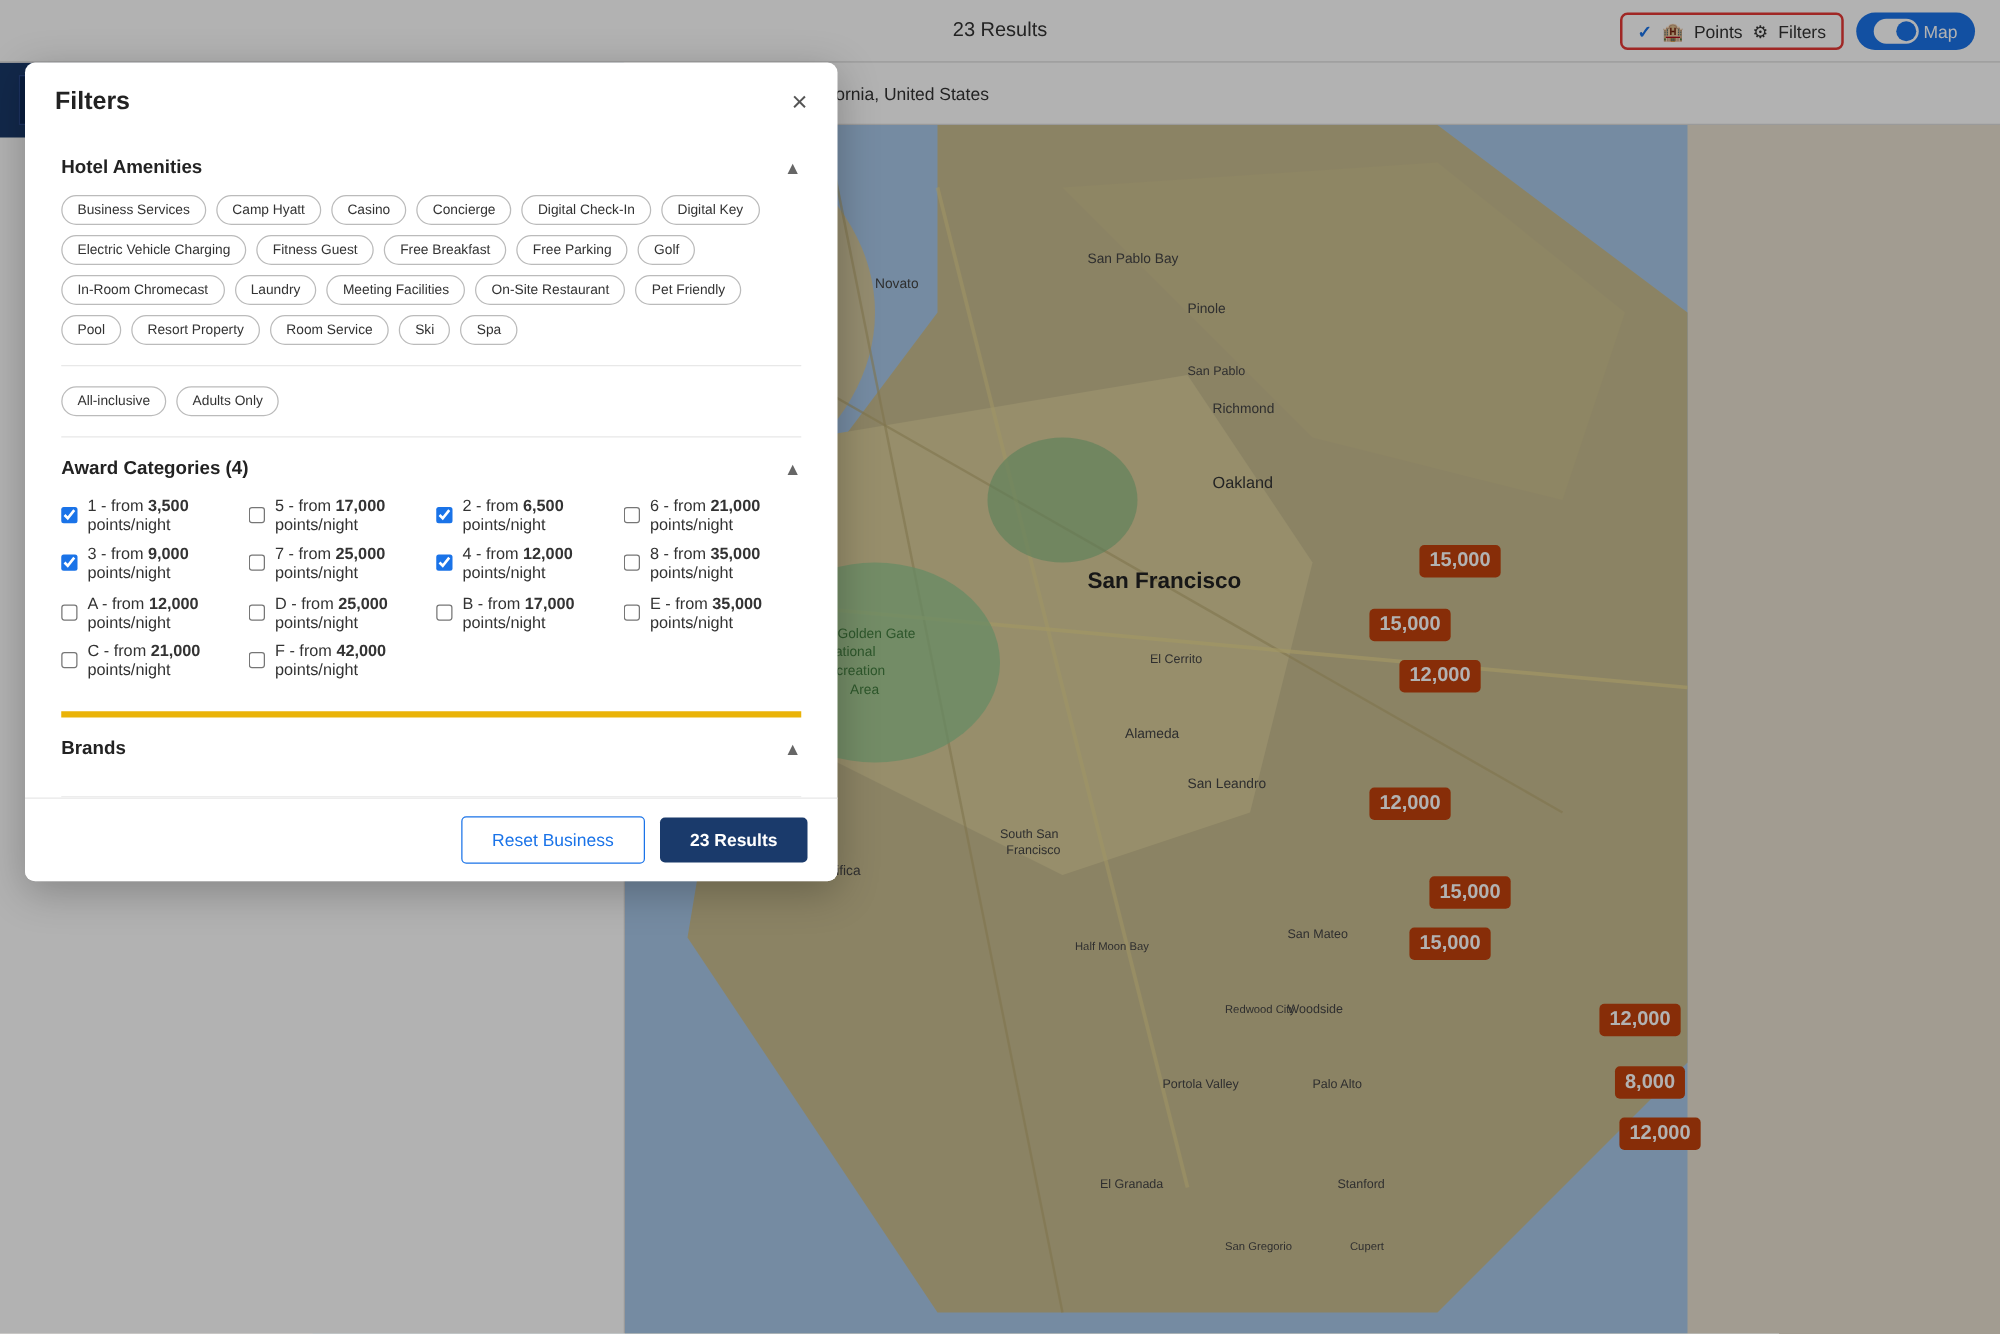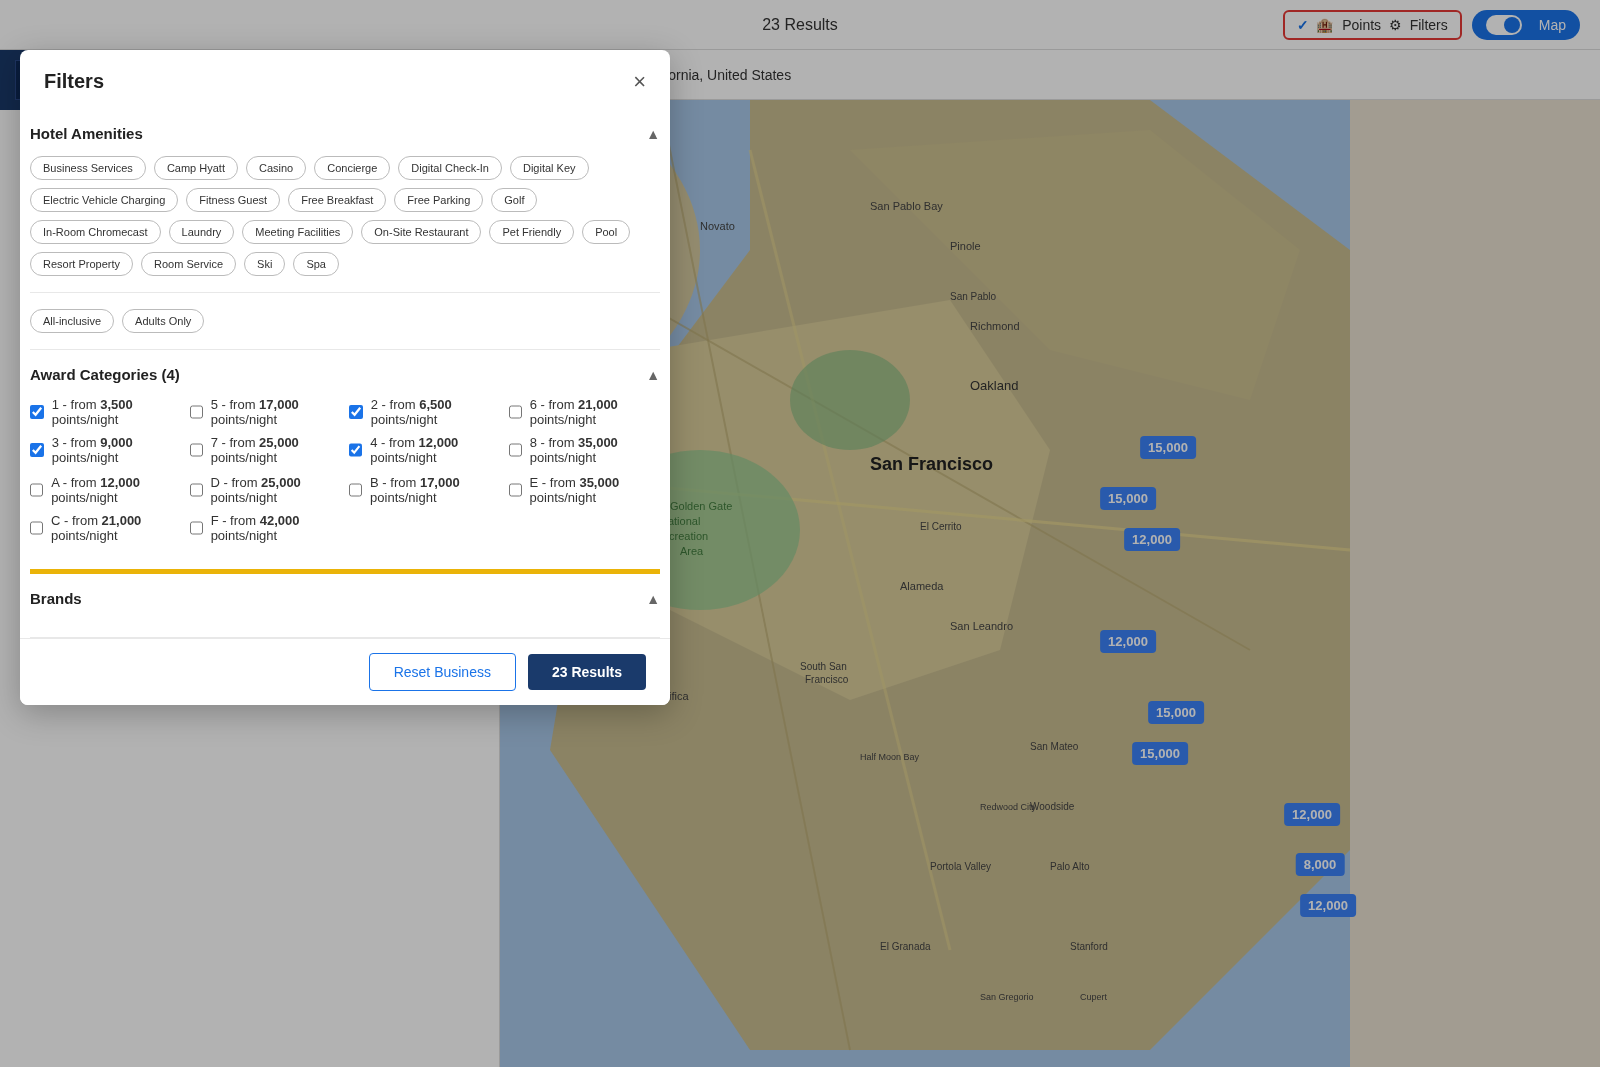--- a/index.html
+++ b/index.html
@@ -17,42 +17,42 @@
       display: flex; align-items: center; gap: 10px;
     }
     .points-filters-btn {
       border: 2px solid #e53935; border-radius: 6px; padding: 5px 12px;
       background: white; display: flex; align-items: center; gap: 8px; cursor: pointer;
       font-size: 14px; color: #333;
     }
     .checkmark-icon { color: #1a73e8; font-weight: bold; }
     .map-toggle {
       background: #1a73e8; border-radius: 20px; padding: 5px 14px;
-      display: flex; align-items: center; gap: 17px; color: white; font-size: 14px; cursor: pointer;
+      display: flex; align-items: center; gap: 4px; color: white; font-size: 14px; cursor: pointer;
     }
     .toggle-switch {
       width: 36px; height: 20px; background: white; border-radius: 10px;
       position: relative; cursor: pointer;
     }
     .toggle-knob {
       width: 16px; height: 16px; background: #1a73e8; border-radius: 50%;
       position: absolute; top: 2px; right: 2px;
     }
 
     
     .map-bg {
       position: absolute; top: 50px; left: 0; right: 0; bottom: 0;
       background: #e8e0d0; overflow: hidden;
     }
     .map-svg { width: 100%; height: 100%; }
 
     
     .map-label {
-      position: absolute; background: #3b82f6; color: white;
-      padding: 4px 8px; border-radius: 4px; font-size: 13px; font-weight: 600;
+      position: absolute; background: #c2410c; color: white;
+      padding: 4px 8px; border-radius: 4px; font-size: 16px; font-weight: 600;
       transform: translateX(-50%);
     }
 
     
     .left-panel {
       position: absolute; top: 50px; left: 0; width: 500px; bottom: 0;
       background: white; border-right: 1px solid #ddd; z-index: 5;
     }
     .hotel-header {
       height: 60px; background: #1a3a6b; display: flex; align-items: center;
@@ -79,21 +79,21 @@
       width: 650px; max-height: 870px;
       background: white; border-radius: 8px; box-shadow: 0 8px 32px rgba(0,0,0,0.25);
       overflow: hidden; display: flex; flex-direction: column;
     }
     .modal-header {
       display: flex; align-items: center; justify-content: space-between;
       padding: 20px 24px 16px; border-bottom: none;
     }
     .modal-title { font-size: 20px; font-weight: 600; color: #222; }
     .close-btn { background: none; border: none; font-size: 22px; cursor: pointer; color: #555; line-height: 1; }
-    .modal-body { overflow-y: auto; flex: 1; padding: 0 10px; }
+    .modal-body { overflow-y: auto; flex: 1; padding: 0 29px; }
 
     
     .section { padding: 16px 0; border-bottom: 1px solid #e8e8e8; }
     .section-header { display: flex; align-items: center; justify-content: space-between; margin-bottom: 14px; }
     .section-title { font-size: 15px; font-weight: 600; color: #222; }
     .chevron { color: #666; font-size: 14px; cursor: pointer; }
 
     
     .tags-container { display: flex; flex-wrap: wrap; gap: 8px; }
     .tag {

